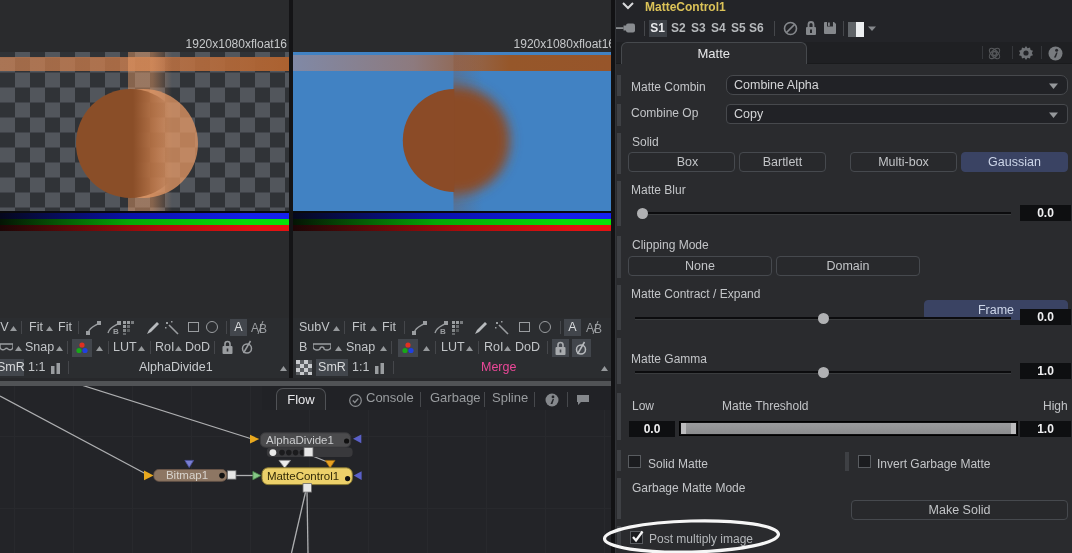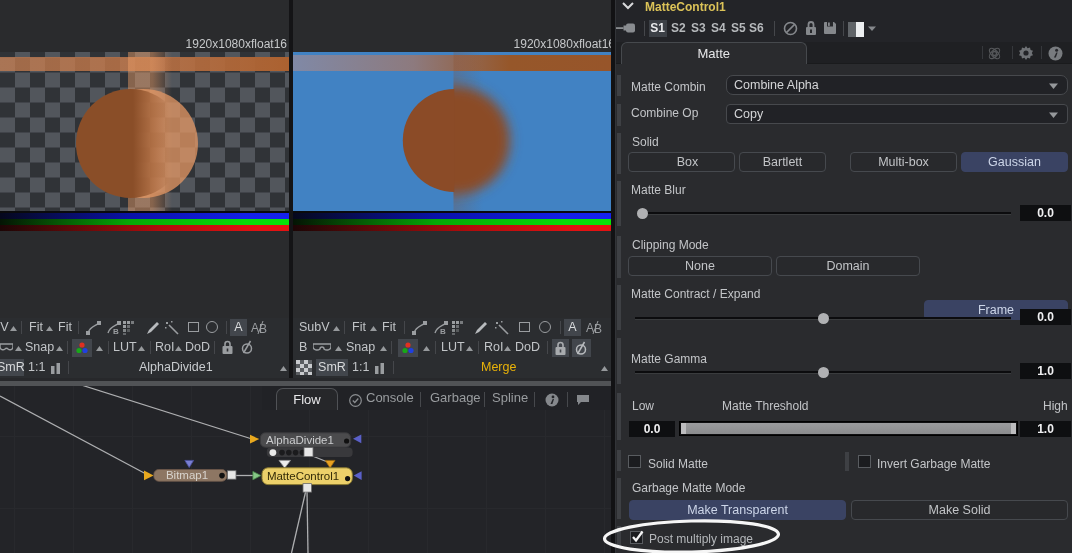--- a/index.html
+++ b/index.html
@@ -329,21 +329,21 @@
             <rect x="8" y="12" width="4" height="3"></rect>
           </g>
         </svg>
     <div class="abs" style="left:23px; top:41px; width:32px; height:17px; background:#42464c; color:#d8dadc; text-align:center; line-height:17px;">SmR</div>
     <div class="abs" style="left:59px; top:42px;">1:1</div>
     <svg class="abs" style="left:81px; top:44px;" width="12" height="12" viewBox="0 0 12 12">
           <rect x="1" y="4" width="3.5" height="8" fill="#9a9da0"></rect>
           <rect x="6.5" y="1" width="3.5" height="11" fill="#9a9da0"></rect>
         </svg>
     <div class="abs sep" style="left:100px; top:43px; height:13px;"></div>
-    <div class="abs" style="left:188px; top:42px; color:#eab308;">Merge</div>
+    <div class="abs" style="left:188px; top:42px; color:#ec4899;">Merge</div>
     <svg class="abs tri" style="left:308px; top:48px;" width="7" height="5" viewBox="0 0 7 5">
           <path d="M3.5 0 L7 5 L0 5 Z" fill="#96999c"></path>
         </svg>
   </div>
 </div>
 
 <div class="abs" style="left:611px; top:0; width:5px; height:553px; background:#121214;"></div>
 <div class="abs" style="left:615px; top:0; width:1px; height:553px; background:#323438;"></div>
 
 <div class="abs" style="left:0; top:378px; width:611px; height:3px; background:#27282b;"></div>
@@ -388,21 +388,21 @@
     <path d="M325.2 76.4 L335 76.4 L330.1 84 Z" fill="#e8a020" stroke="#9a6a10" stroke-width="0.8"></path>
     <path d="M252.9 87.4 L260.9 91.6 L252.9 95.8 Z" fill="#86c886" stroke="#4a8a4a" stroke-width="0.8"></path>
     <path d="M361.6 87.2 L353.7 91.6 L361.6 96 Z" fill="#5a60c8"></path>
     <rect x="262" y="83.8" width="90.3" height="16.8" rx="6" fill="#ecd06a" stroke="#8a7a30" stroke-width="1"></rect>
     <text x="303" y="96.4" font-size="11.5" fill="#332b08" text-anchor="middle">MatteControl1</text>
     <circle cx="347.6" cy="94.6" r="2.6" fill="#111"></circle>
     <rect x="303" y="99.6" width="8.5" height="8.5" fill="#e6e6e6" stroke="#6a6a6c" stroke-width="0.8"></rect>
   </svg>
 
   <div class="abs" style="left:262px; top:0px; width:349px; height:26px; background:#212226; font-size:13px;">
-    <div class="abs" style="left:14px; top:4px; width:62px; height:22px; background:#26272a; border:1px solid #505256; border-bottom:none; border-radius:7px 7px 0 0; color:#e8e8ea; text-align:center; line-height:22px;">Flow</div>
+    <div class="abs" style="left:14px; top:4px; width:50px; height:22px; background:#26272a; border:1px solid #505256; border-bottom:none; border-radius:7px 7px 0 0; color:#e8e8ea; text-align:center; line-height:22px;">Flow</div>
     <svg class="abs" style="left:87px; top:10px;" width="13" height="13" viewBox="0 0 13 13">
           <circle cx="6.5" cy="6.5" r="5.8" fill="none" stroke="#8a8d90" stroke-width="1.2"></circle>
           <path d="M3.8 6.5 L5.8 8.5 L9.3 4.5" fill="none" stroke="#8a8d90" stroke-width="1.3"></path>
         </svg>
     <div class="abs" style="left:104px; top:6px; color:#999c9f;">Console</div>
     <div class="abs sep" style="left:158px; top:8px; height:15px; background:#46484c;"></div>
     <div class="abs" style="left:168px; top:6px; color:#999c9f;">Garbage</div>
     <div class="abs sep" style="left:222px; top:8px; height:15px; background:#46484c;"></div>
     <div class="abs" style="left:230px; top:6px; color:#999c9f;">Spline</div>
     <div class="abs sep" style="left:272px; top:8px; height:15px; background:#46484c;"></div>
@@ -544,21 +544,20 @@
   </div>
   <div class="abs val" style="left:404px; top:420.5px;">1.0</div>
 
   <div class="abs cb" style="left:12px; top:455px;"></div>
   <div class="abs lbl" style="left:32px; top:456.5px;">Solid Matte</div>
   <div class="abs" style="left:229px; top:452px; width:4px; height:19px; background:#3e4044;"></div>
   <div class="abs cb" style="left:242px; top:455px;"></div>
   <div class="abs lbl" style="left:261px; top:456.5px;">Invert Garbage Matte</div>
 
   <div class="abs lbl" style="left:16px; top:480.5px;">Garbage Matte Mode</div>
-  <div class="abs btn sel" style="left:13px; top:499.5px; width:217px;">Make Transparent</div>
   <div class="abs btn" style="left:235px; top:499.5px; width:217px;">Make Solid</div>
 
   <div class="abs cb" style="left:14px; top:531px; width:13px; height:13px;">
     <svg width="16" height="16" viewBox="0 0 16 16" style="position:absolute;left:-1px;top:-4px;">
           <path d="M3 9 L6 12.4 L12.5 3.5" fill="none" stroke="#f4f4f4" stroke-width="2.3"></path>
         </svg>
   </div>
   <div class="abs lbl" style="left:33px; top:531.5px; color:#b4b7ba;">Post multiply image</div>
 </div>
 

